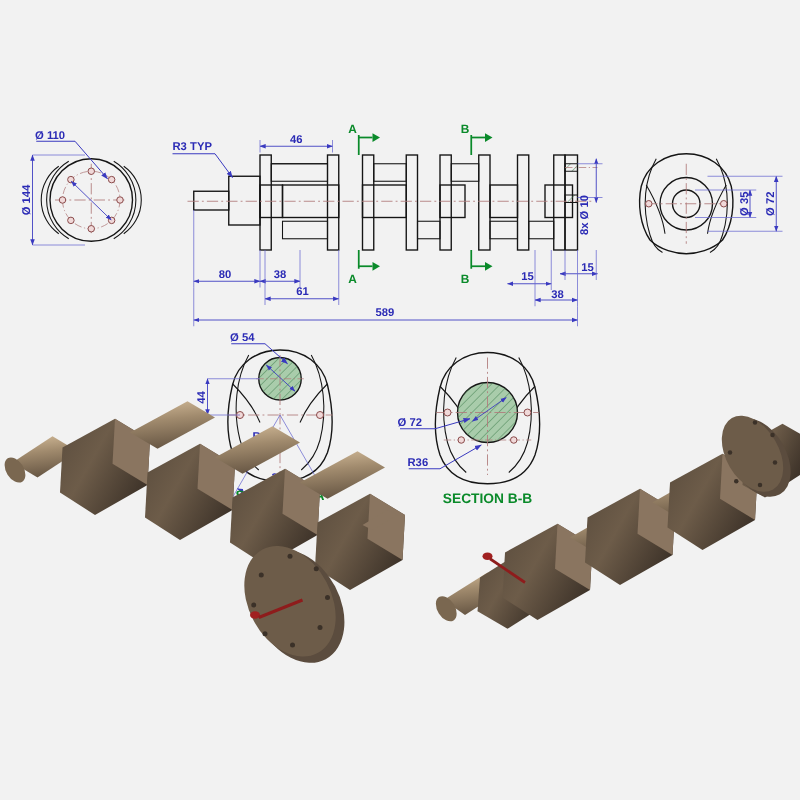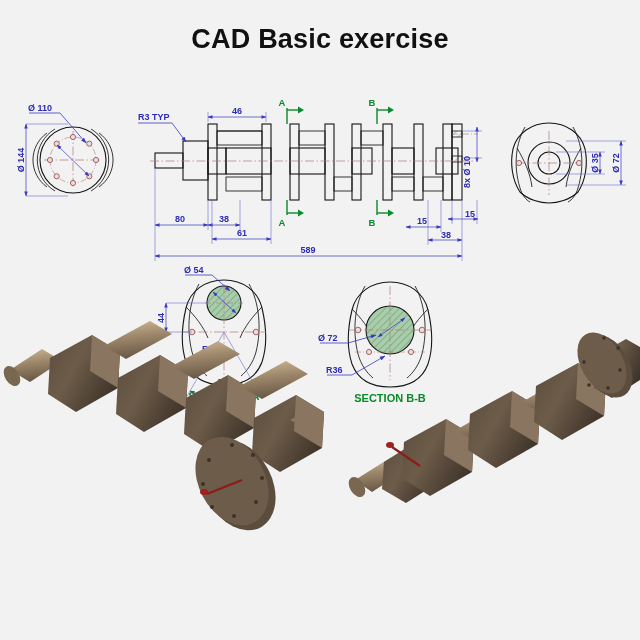--- a/index.html
+++ b/index.html
@@ -32,21 +32,20 @@
   .hole{fill:#f0d9d9;stroke:#8a4a4a;stroke-width:.8;}
   .hatchfill{fill:#a9ccab;stroke:#151515;stroke-width:1.1;}
   .green{fill:none;stroke:#0a8a2a;stroke-width:1.4;}
   .greenf{fill:#0a8a2a;}
 </style>
 </head>
 <body>
 
 <div id="page">
 
-  <div id="title">CAD Basic exercise</div>
 
   <svg width="640" height="640" viewBox="0 0 640 640">
     <defs>
       <marker id="ar" markerWidth="7" markerHeight="6" refX="6.5" refY="3" orient="auto">
         <path d="M0,0.4 L7,3 L0,5.6 z" fill="#3a3ac0"></path>
       </marker>
       <marker id="arS" markerWidth="7" markerHeight="6" refX="0.5" refY="3" orient="auto">
         <path d="M7,0.4 L0,3 L7,5.6 z" fill="#3a3ac0"></path>
       </marker>
       <pattern id="hatchA" width="5" height="5" patternTransform="rotate(45)" patternUnits="userSpaceOnUse">

